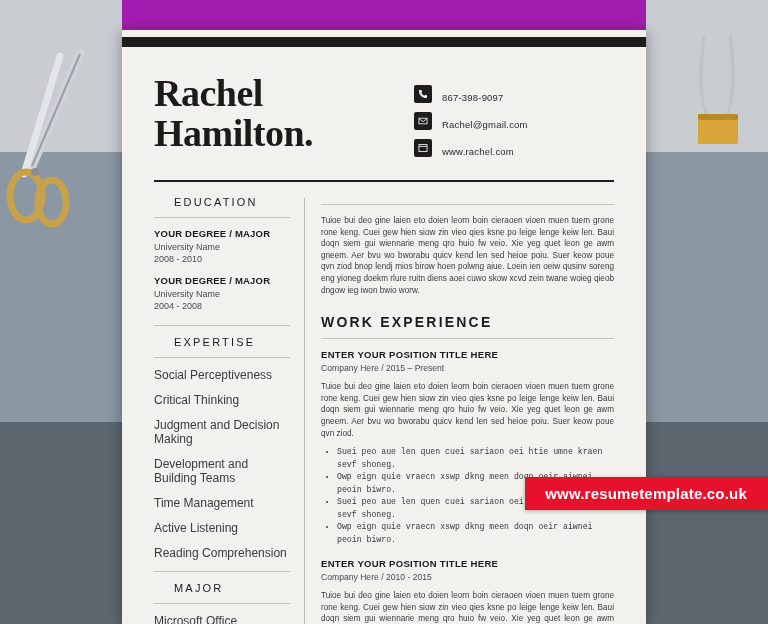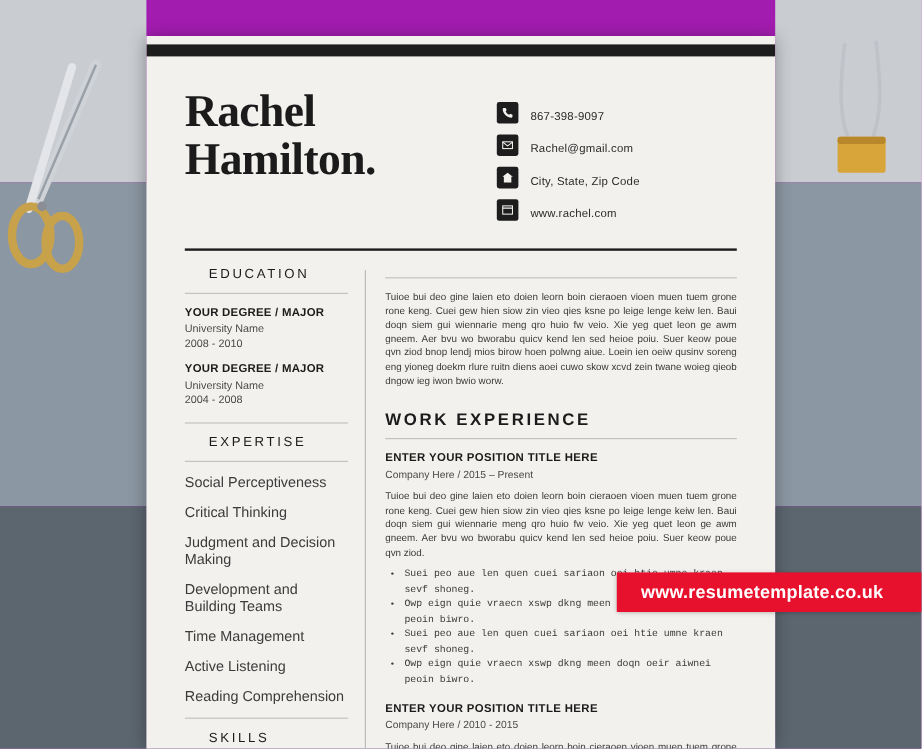--- a/index.html
+++ b/index.html
@@ -104,21 +104,21 @@
   .pos-title { font-size: 9.5px; font-weight:700; color:#1b1b1b; letter-spacing:0.3px; }
   .pos-sub { font-size: 8.6px; color:#4a4a4a; margin-top:3px; margin-bottom:8px; }
   .exp-block { margin-bottom: 12px; }
   .bullets { margin: 7px 0 0 16px; font-family: Liberation Mono, monospace; }
   .bullets li { font-size: 8.2px; color:#3a3a3a; line-height: 12.5px; }
 
   
   .banner {
     position:absolute; right:0px; top:477px;
     background:#e8112d; color:#fff;
-    padding: 8px 32px 8px 20px;
+    padding: 8px 21px 8px 20px;
     font-size: 15px; font-weight:700; letter-spacing:0.2px;
     box-shadow: 0 1px 4px rgba(0,0,0,0.3);
   }
 </style>
 </head>
 <body>
 
 <div id="scene">
 
   <div class="bg-left-top"></div>
@@ -169,28 +169,20 @@
           <div class="contact-row">
             <span class="cicon">
               <svg width="10" height="10" viewBox="0 0 16 16" fill="none" stroke="#f2f1ee" stroke-width="1.4">
                   <rect x="1.5" y="3.5" width="13" height="9"></rect>
                   <path d="M1.5 4 L8 9 L14.5 4"></path>
                 </svg>
             </span>
             <span class="ctext">Rachel@gmail.com</span>
           </div>
 
-          <div class="contact-row">
-            <span class="cicon">
-              <svg width="10" height="10" viewBox="0 0 16 16" fill="#f2f1ee">
-                  <path d="M8 1.5 L15 7 L13 7 L13 14.5 L3 14.5 L3 7 L1 7 Z"></path>
-                </svg>
-            </span>
-            <span class="ctext">City, State, Zip Code</span>
-          </div>
 
           <div class="contact-row">
             <span class="cicon">
               <svg width="10" height="10" viewBox="0 0 16 16" fill="none" stroke="#f2f1ee" stroke-width="1.4">
                   <rect x="1.5" y="2.5" width="13" height="11"></rect>
                   <path d="M1.5 5.5 L14.5 5.5"></path>
                 </svg>
             </span>
             <span class="ctext">www.rachel.com</span>
           </div>
@@ -232,21 +224,21 @@
             <div class="list-item">Judgment and Decision Making</div>
             <div class="list-item">Development and Building Teams</div>
             <div class="list-item">Time Management</div>
             <div class="list-item">Active Listening</div>
             <div class="list-item">Reading Comprehension</div>
           </div>
 
           <div class="sec-rule" style="margin-top:8px;"></div>
 
           <div style="margin-top:10px;">
-            <div class="sec-title">SKILLS</div>
+            <div class="sec-title">MAJOR</div>
             <div class="sec-rule"></div>
             <div class="list-item">Microsoft Office</div>
 
           </div>
 
         </div>
 
         <div class="divider"></div>
 
         <div class="right-col">

